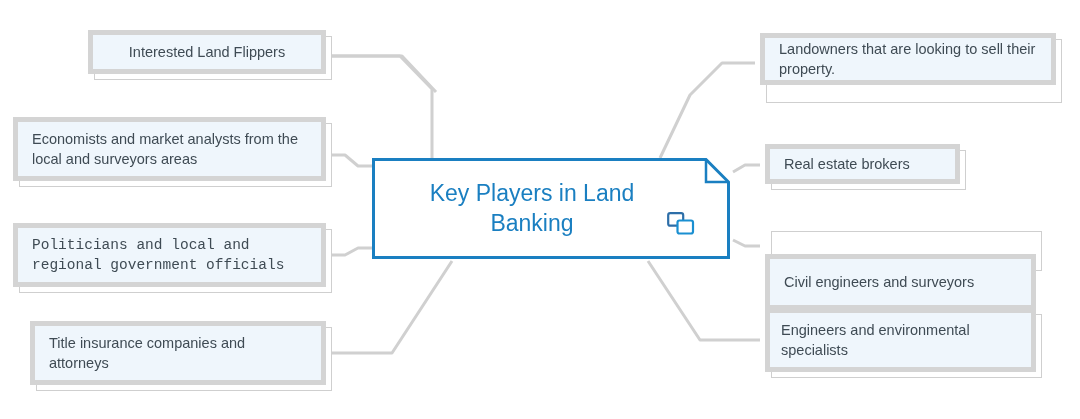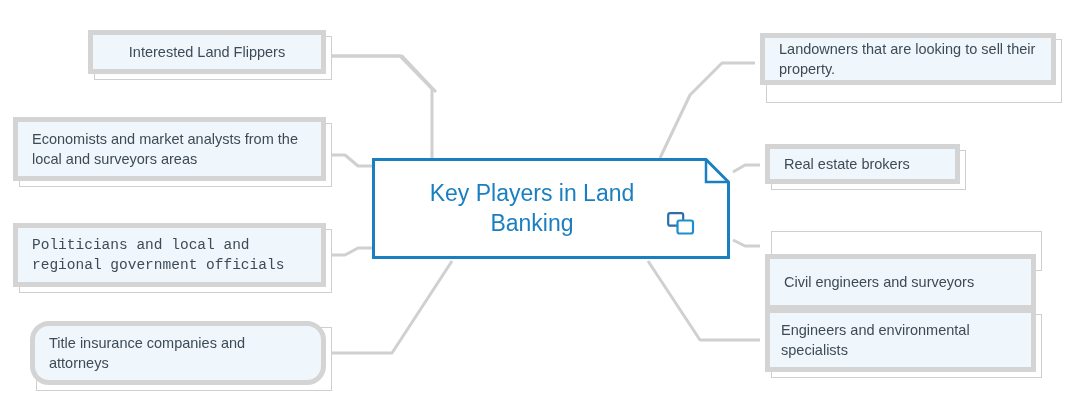--- a/index.html
+++ b/index.html
@@ -119,21 +119,21 @@
   <div class="node pad-std" style="left: 13px; top: 117px; width: 313px; height: 64px; background: rgb(239, 246, 252); border-color: rgb(212, 212, 212); color: rgb(63, 75, 84);">
     <span class="node-text" style="text-align: left;">Economists and market analysts from the local and surveyors areas</span>
   </div>
 
   <div class="shadow" style="left: 19px; top: 229px; width: 313px; height: 64px; border-color: rgb(207, 207, 207);"></div>
   <div class="node pad-std" style="left: 13px; top: 223px; width: 313px; height: 64px; background: rgb(239, 246, 252); border-color: rgb(212, 212, 212); color: rgb(63, 75, 84); font-family: Liberation Mono, monospace;">
     <span class="node-text" style="text-align: left;">Politicians and local and regional government officials</span>
   </div>
 
   <div class="shadow" style="left: 36px; top: 327px; width: 296px; height: 64px; border-color: rgb(207, 207, 207);"></div>
-  <div class="node pad-std" style="left: 30px; top: 321px; width: 296px; height: 64px; background: rgb(239, 246, 252); border-color: rgb(212, 212, 212); color: rgb(63, 75, 84); border-radius: 19px;">
+  <div class="node pad-std" style="left: 30px; top: 321px; width: 296px; height: 64px; background: rgb(239, 246, 252); border-color: rgb(212, 212, 212); color: rgb(63, 75, 84);">
     <span class="node-text" style="text-align: left;">Title insurance companies and attorneys</span>
   </div>
 
   <div class="shadow" style="left: 766px; top: 39px; width: 296px; height: 64px; border-color: rgb(207, 207, 207);"></div>
   <div class="node pad-std" style="left: 760px; top: 33px; width: 296px; height: 52px; background: rgb(239, 246, 252); border-color: rgb(212, 212, 212); color: rgb(63, 75, 84);">
     <span class="node-text" style="text-align: left;">Landowners that are looking to sell their property.</span>
   </div>
 
   <div class="shadow" style="left: 771px; top: 150px; width: 195px; height: 40px; border-color: rgb(207, 207, 207);"></div>
   <div class="node pad-std" style="left: 765px; top: 144px; width: 195px; height: 40px; background: rgb(239, 246, 252); border-color: rgb(212, 212, 212); color: rgb(63, 75, 84);">

